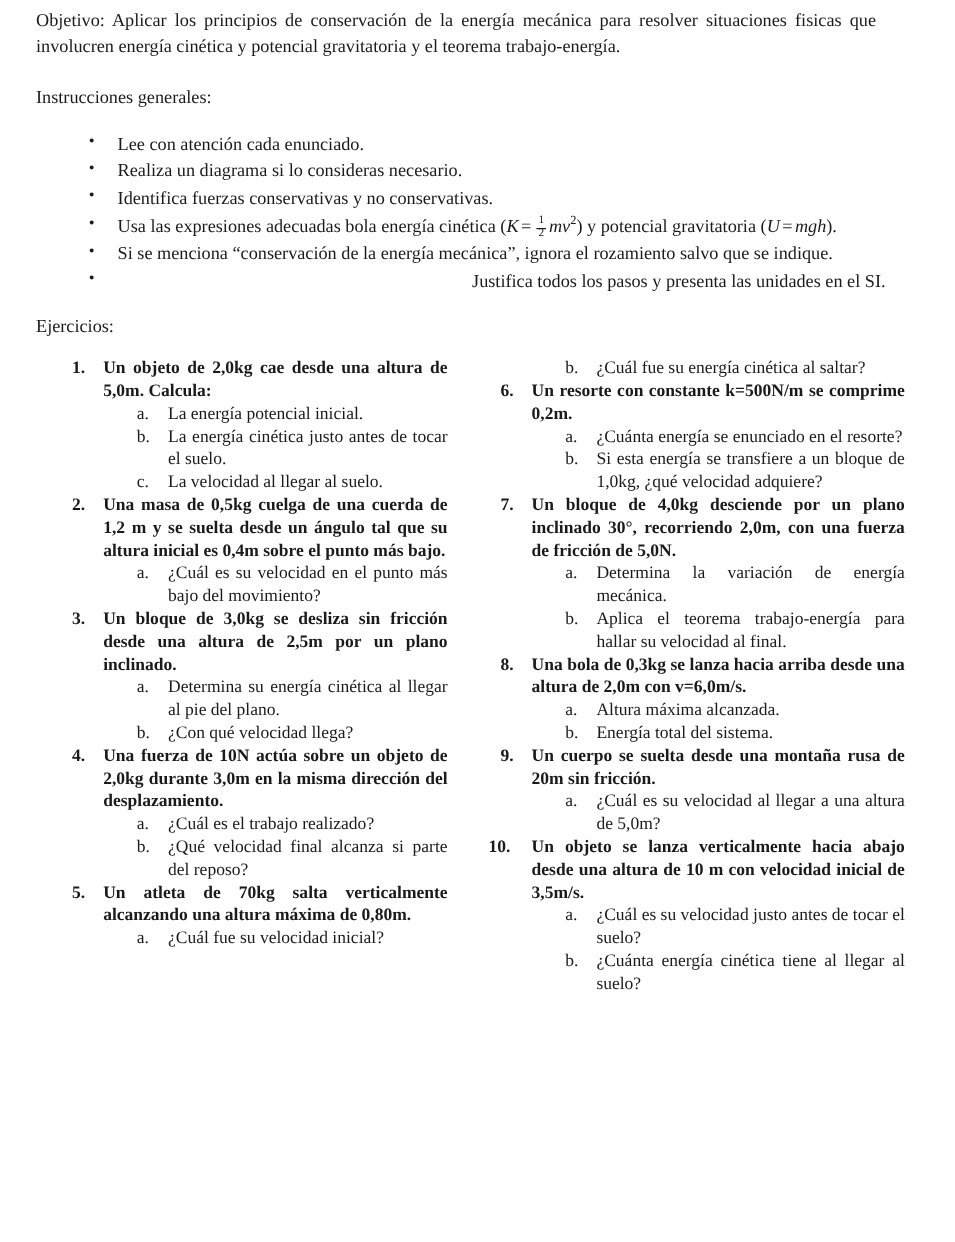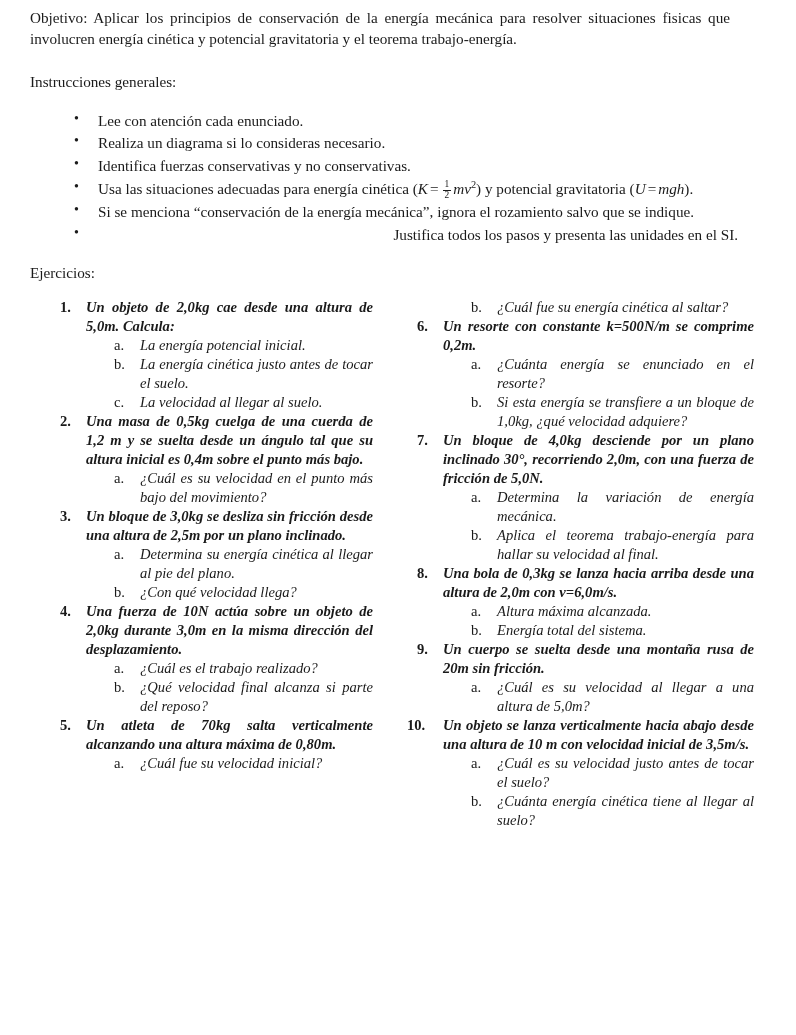--- a/index.html
+++ b/index.html
@@ -151,36 +151,36 @@
     position: absolute;
     left: 0;
     top: 0;
     width: 22px;
     font-size: 14.6px;
     line-height: 1.30;
   }
   .sub-text { display: block; }
 
   
-  .ex-stem, .sub-text { text-align-last: left; font-style: italic; }
+  .ex-stem, .sub-text { text-align-last: left; }
 </style>
 </head>
 <body>
 
 <div class="page">
 
   <p class="intro">Objetivo: Aplicar los principios de conservación de la energía mecánica para resolver situaciones fisicas que involucren energía cinética y potencial gravitatoria y el teorema trabajo-energía.</p>
 
   <p class="instr-head">Instrucciones generales:</p>
 
   <ul class="bullets">
     <li>Lee con atención cada enunciado.</li>
     <li>Realiza un diagrama si lo consideras necesario.</li>
     <li>Identifica fuerzas conservativas y no conservativas.</li>
-    <li><span>Usa las situaciones adecuadas para energía cinética (</span><span class="math"><span>K</span><span class="op">=</span><span class="frac"><span class="num">1</span><span class="den">2</span></span><span>mv</span><sup class="exp">2</sup></span><span>) y potencial gravitatoria (</span><span class="math"><span>U</span><span class="op">=</span><span>mgh</span></span><span>).</span></li>
+    <li><span>Usa las expresiones adecuadas bola energía cinética (</span><span class="math"><span>K</span><span class="op">=</span><span class="frac"><span class="num">1</span><span class="den">2</span></span><span>mv</span><sup class="exp">2</sup></span><span>) y potencial gravitatoria (</span><span class="math"><span>U</span><span class="op">=</span><span>mgh</span></span><span>).</span></li>
     <li>Si se menciona “conservación de la energía mecánica”, ignora el rozamiento salvo que se indique.</li>
     <li>Justifica todos los pasos y presenta las unidades en el SI.</li>
   </ul>
 
   <p class="ejercicios-head">Ejercicios:</p>
 
   <div class="columns">
 
     <div class="col col-left">
       <ol class="exlist">

